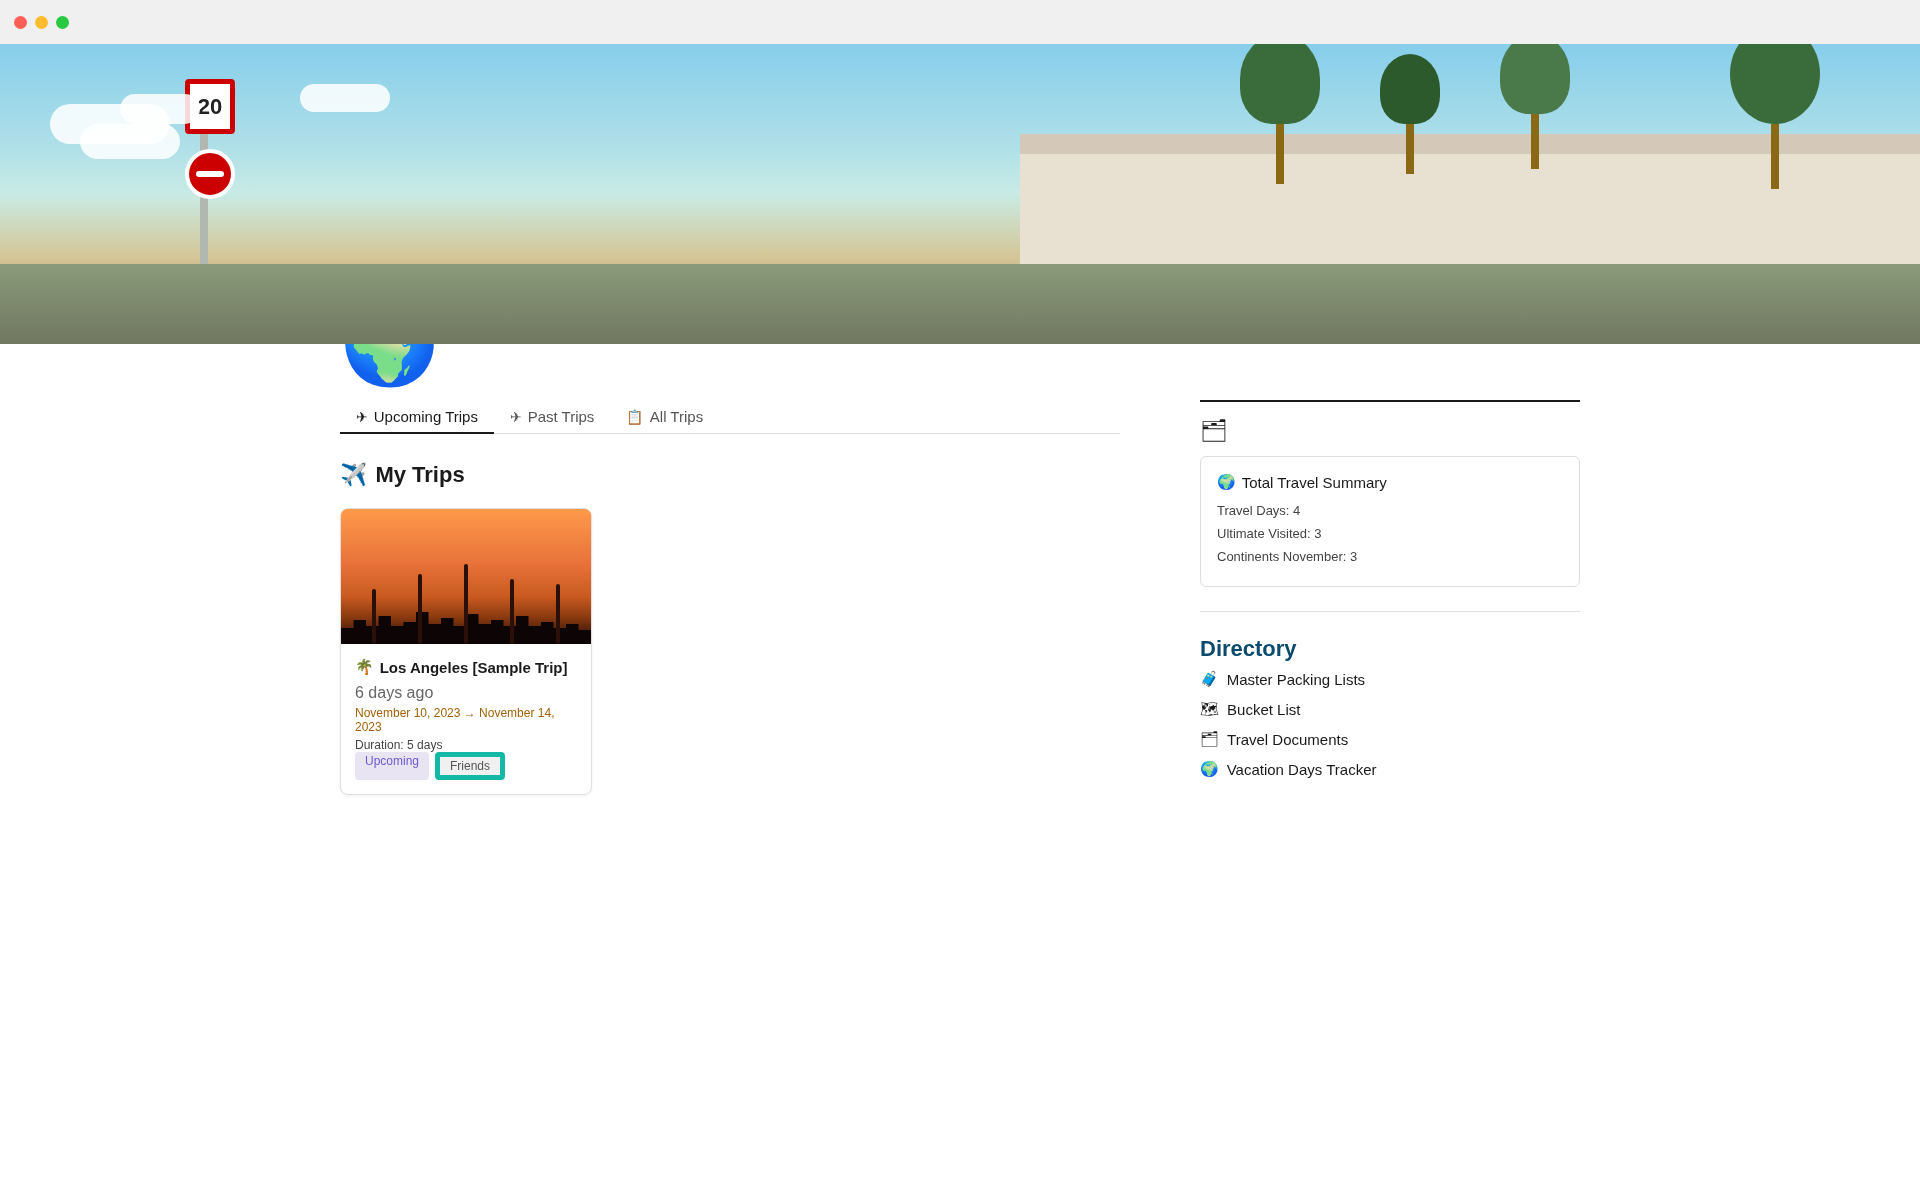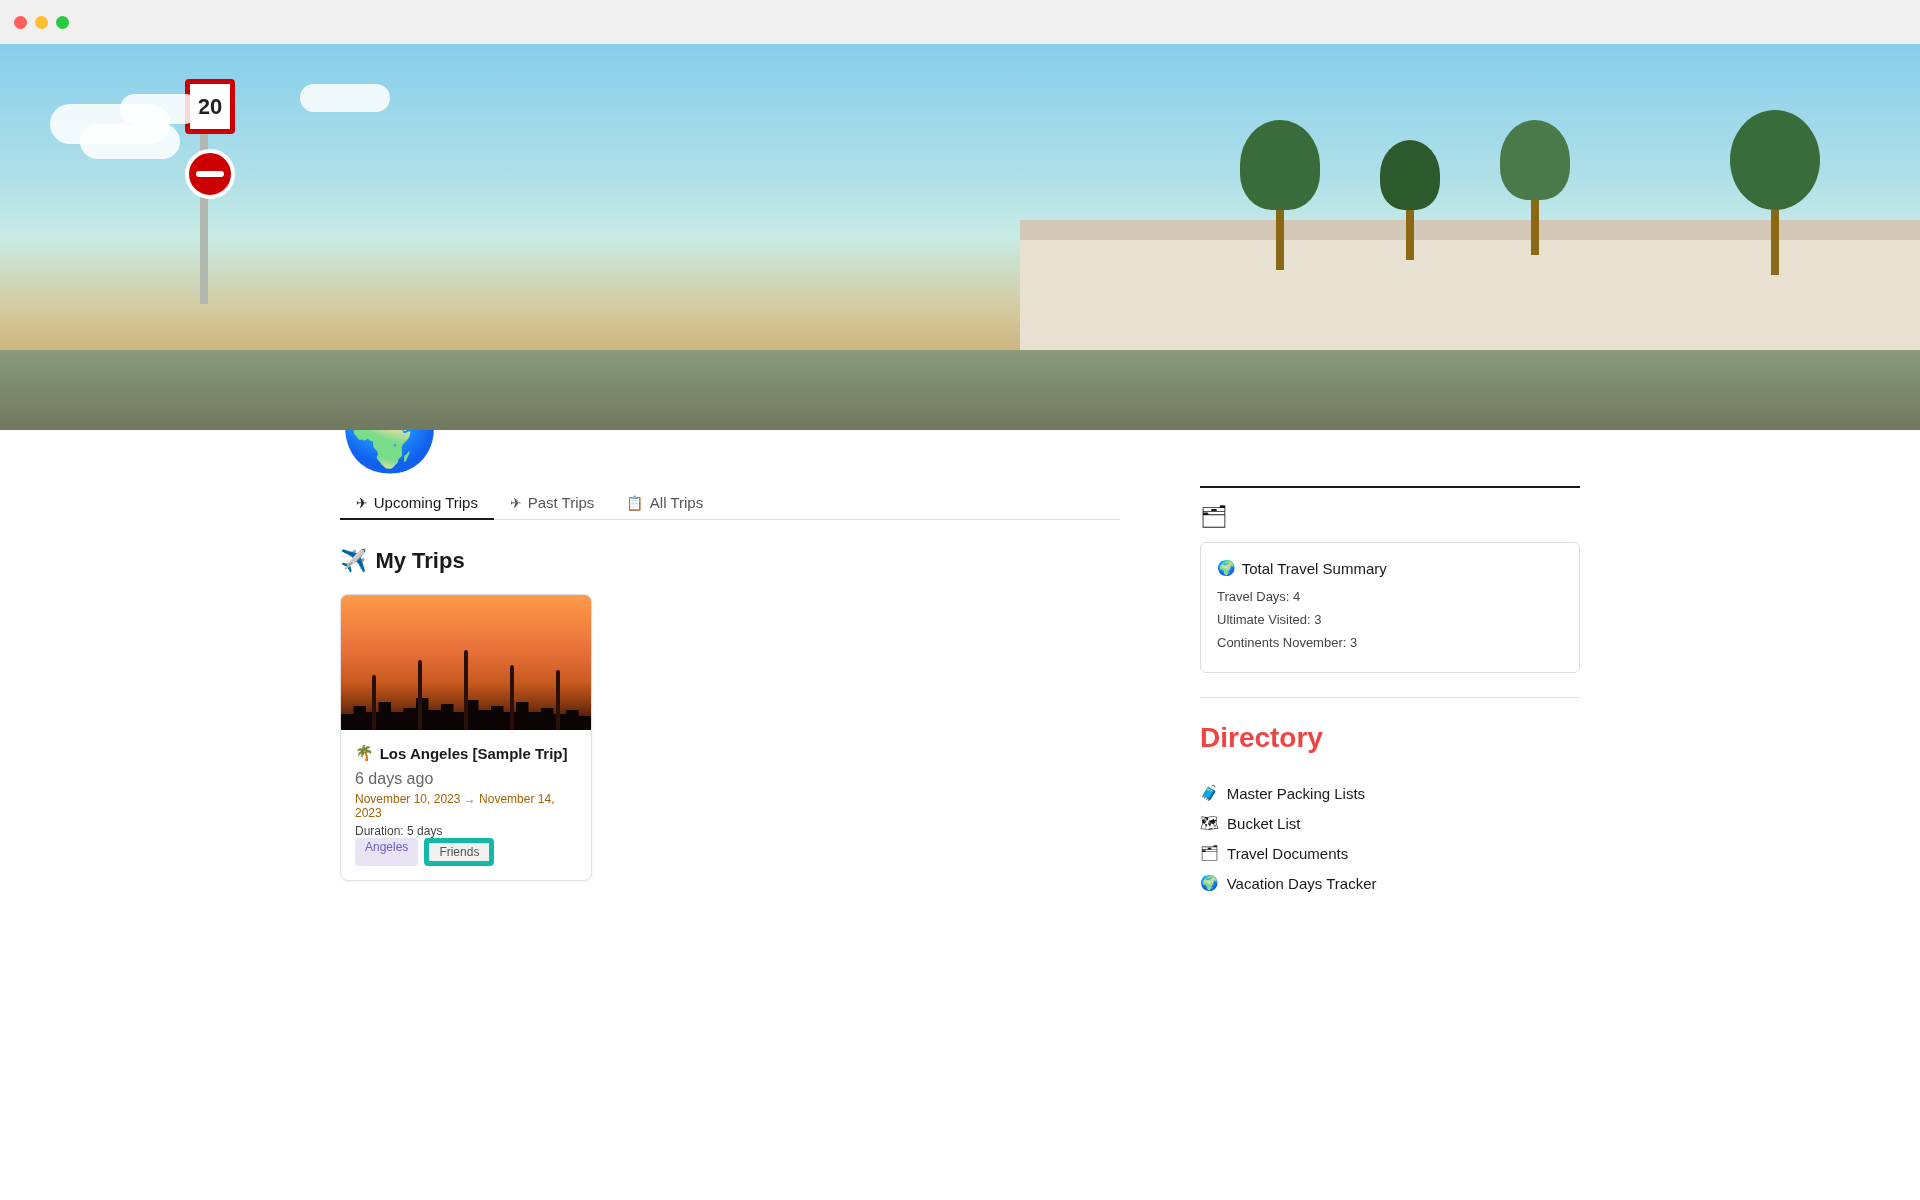--- a/index.html
+++ b/index.html
@@ -26,21 +26,21 @@
       border-radius: 50%;
       display: inline-block;
     }
     .traffic-red { background: #ff5f57; }
     .traffic-yellow { background: #febc2e; }
     .traffic-green { background: #28c840; }
 
     
     .hero-banner {
       width: 100%;
-      height: 386px;
+      height: 300px;
       background: linear-gradient(135deg, #7eccc4 0%, #a8d8d8 20%, #6bbfba 40%, #8dd4ce 60%, #b0ddd8 80%, #c8e8e5 100%);
       position: relative;
       overflow: hidden;
     }
     .hero-banner::before {
       content: '';
       position: absolute;
       inset: 0;
       background:
         
@@ -366,24 +366,24 @@
 
     
     .big-divider {
       height: 1px;
       background: #e0e0e0;
       margin: 24px 0;
     }
 
     
     .directory-title {
-      font-size: 28px;
+      font-size: 22px;
       font-weight: 700;
-      color: #ef4444;
-      margin-bottom: 24px;
+      color: #0c4a6e;
+      margin-bottom: 2px;
     }
     .directory-item {
       font-size: 15px;
       color: #1a1a1a;
       padding: 6px 0;
       display: flex;
       align-items: center;
       gap: 8px;
       cursor: pointer;
     }
@@ -491,21 +491,21 @@
               <span>Los Angeles [Sample Trip]</span>
             </div>
             <div class="trip-meta">6 days ago</div>
             <div class="trip-dates">
               <span>November 10, 2023</span>
               <span> → </span>
               <span>November 14, 2023</span>
             </div>
             <div class="trip-duration">Duration: 5 days</div>
             <div class="trip-tags">
-              <span class="tag tag-upcoming">Angeles</span>
+              <span class="tag tag-upcoming">Upcoming</span>
               <span class="tag tag-friends">Friends</span>
             </div>
           </div>
         </div>
 
       </div>
     </div>
 
     <div class="sidebar-col">
 

